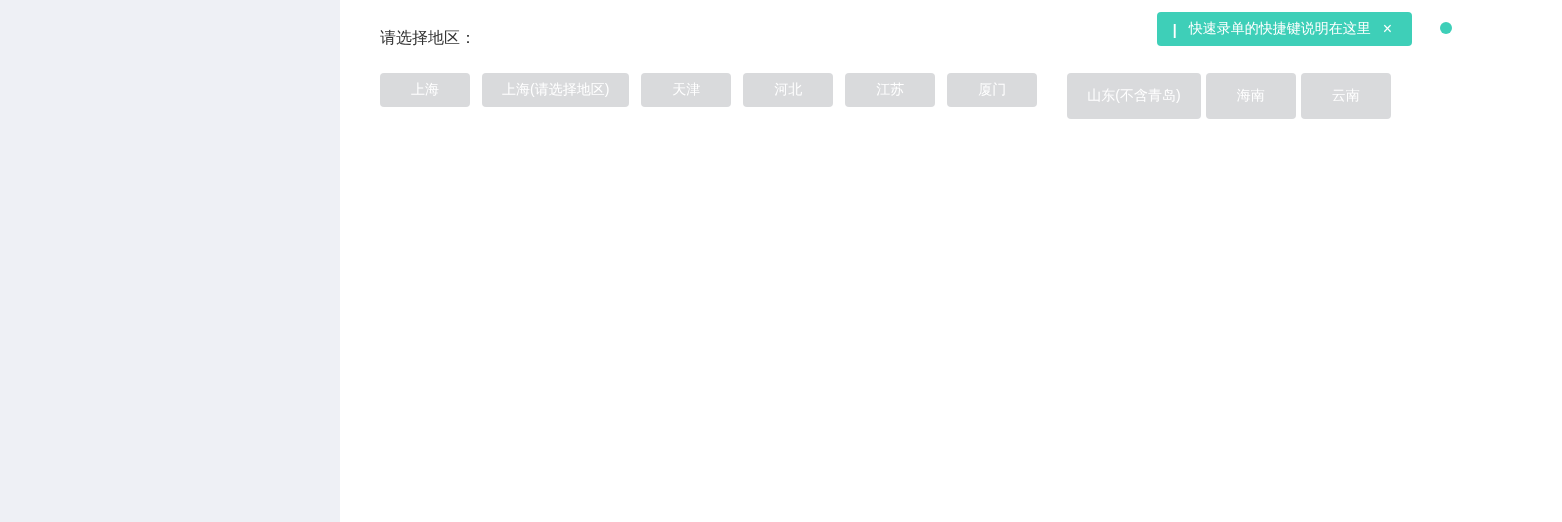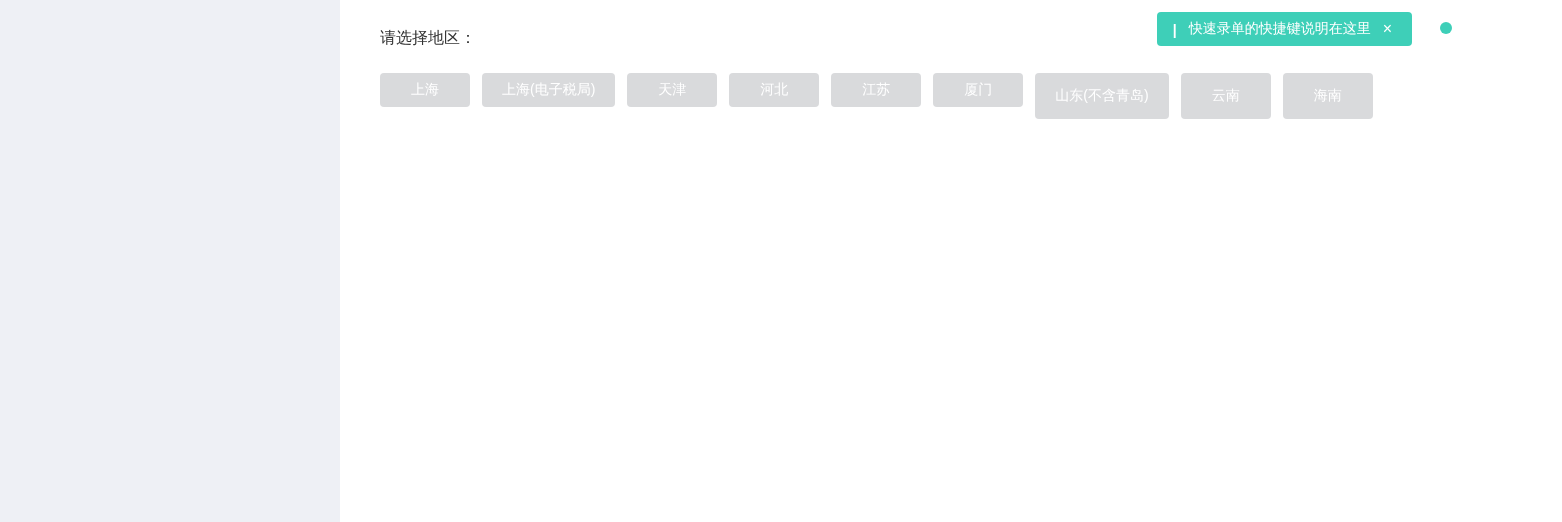--- a/index.html
+++ b/index.html
@@ -105,44 +105,45 @@
     }
 
     .row1 {
       display: flex;
       gap: 12px;
       margin-bottom: 12px;
     }
 
     .row2 {
       display: flex;
-      gap: 12px;
+      gap: 5px;
+      margin-left: 18px;
     }
   </style>
 </head>
 <body>
 
 <div class="sidebar"></div>
 
 <div class="main-content">
   <div class="page-title">请选择地区：</div>
 
   <div class="region-buttons">
     <div class="row1">
       <button class="region-btn">上海</button>
-      <button class="region-btn">上海(电子税局)</button>
+      <button class="region-btn">上海(请选择地区)</button>
       <button class="region-btn">天津</button>
       <button class="region-btn">河北</button>
       <button class="region-btn">江苏</button>
       <button class="region-btn">厦门</button>
     </div>
     <div class="row2">
       <button class="region-btn">山东(不含青岛)</button>
+      <button class="region-btn">海南</button>
       <button class="region-btn">云南</button>
-      <button class="region-btn">海南</button>
     </div>
   </div>
 </div>
 
 <div class="tooltip-banner">
   <span>快速录单的快捷键说明在这里</span>
   <button class="tooltip-close">×</button>
 </div>
 <div class="tooltip-dot"></div>
 

